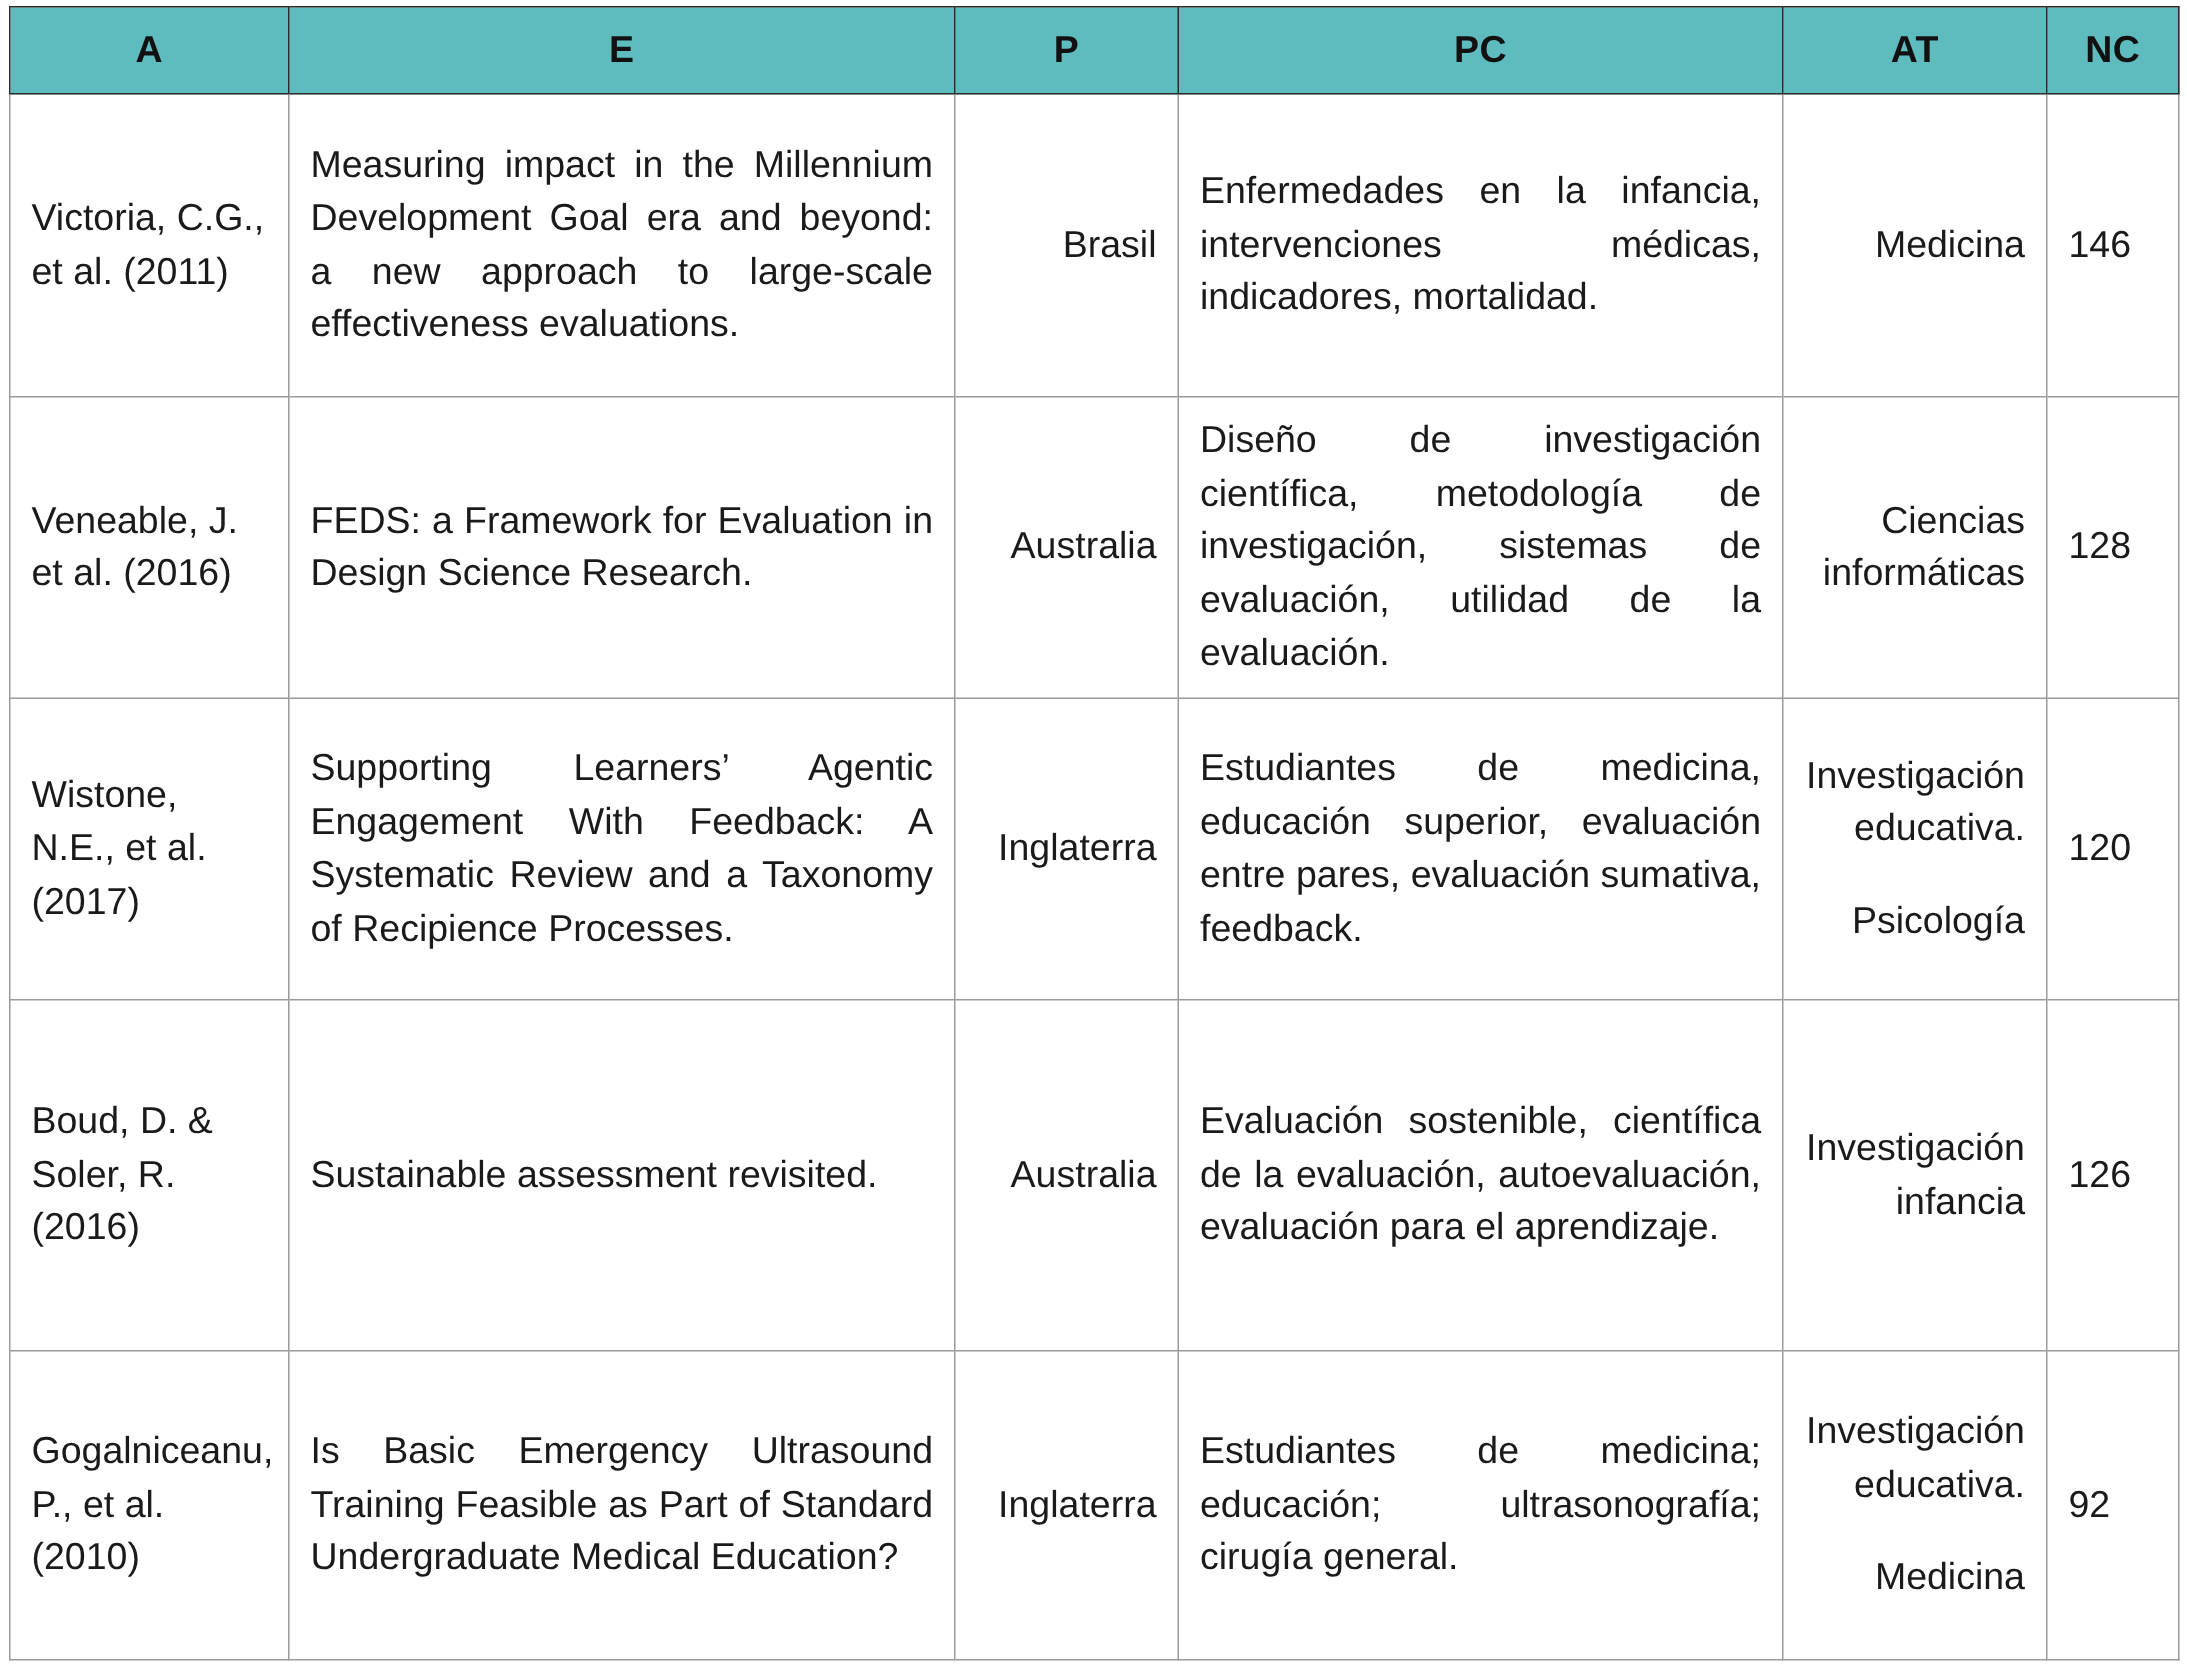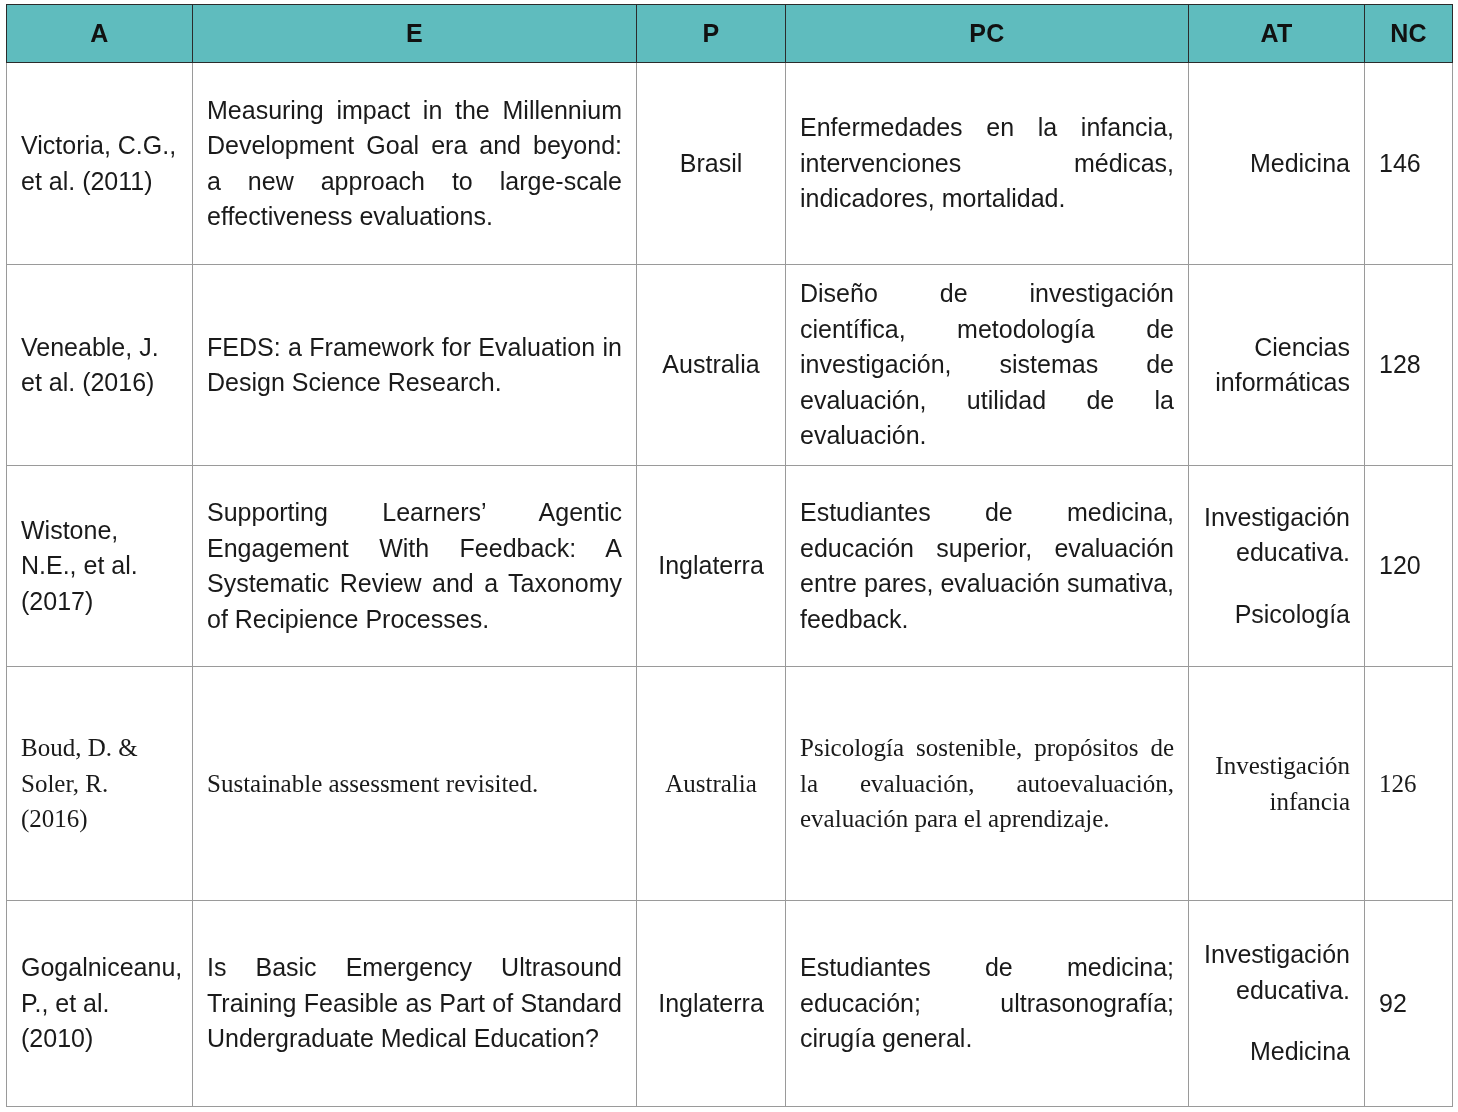--- a/index.html
+++ b/index.html
@@ -58,21 +58,21 @@
     text-align: left;
     hyphens: manual;
   }
   td.col-e,
   td.col-pc {
     text-align: justify;
     text-justify: inter-word;
     hyphens: manual;
   }
   td.col-p {
-    text-align: center;
+    text-align: right;
   }
   td.col-at {
     text-align: right;
   }
   td.col-nc {
     text-align: left;
   }
 
   
   tbody tr td.col-e,
@@ -94,21 +94,21 @@
   col.w-e  { width: 444px; }
   col.w-p  { width: 149px; }
   col.w-pc { width: 403px; }
   col.w-at { width: 176px; }
   col.w-nc { width: 88px;  }
 
   
   tr.r1 { height: 202px; }
   tr.r2 { height: 201px; }
   tr.r3 { height: 201px; }
-  tr.r4 { height: 234px; font-family: Liberation Serif, serif; }
+  tr.r4 { height: 234px; }
   tr.r5 { height: 206px; }
 </style>
 </head>
 <body>
 
 <div class="table-wrap">
   <table class="lit-table">
     <colgroup>
       <col class="w-a">
       <col class="w-e">
@@ -161,21 +161,21 @@
           <span class="cell-gap"></span>
           <span class="cell-line">Psicología</span>
         </td>
         <td class="col-nc">120</td>
       </tr>
 
       <tr class="r4">
         <td class="col-a">Boud, D. &amp; Soler, R. (2016)</td>
         <td class="col-e">Sustainable assessment revisited.</td>
         <td class="col-p">Australia</td>
-        <td class="col-pc">Psicología sostenible, propósitos de la evaluación, autoevaluación, evaluación para el aprendizaje.</td>
+        <td class="col-pc">Evaluación sostenible, científica de la evaluación, autoevaluación, evaluación para el aprendizaje.</td>
         <td class="col-at">
           <span class="cell-line">Investigación infancia</span>
         </td>
         <td class="col-nc">126</td>
       </tr>
 
       <tr class="r5">
         <td class="col-a">Gogalniceanu, P., et al. (2010)</td>
         <td class="col-e">Is Basic Emergency Ultrasound Training Feasible as Part of Standard Undergraduate Medical Education?</td>
         <td class="col-p">Inglaterra</td>

